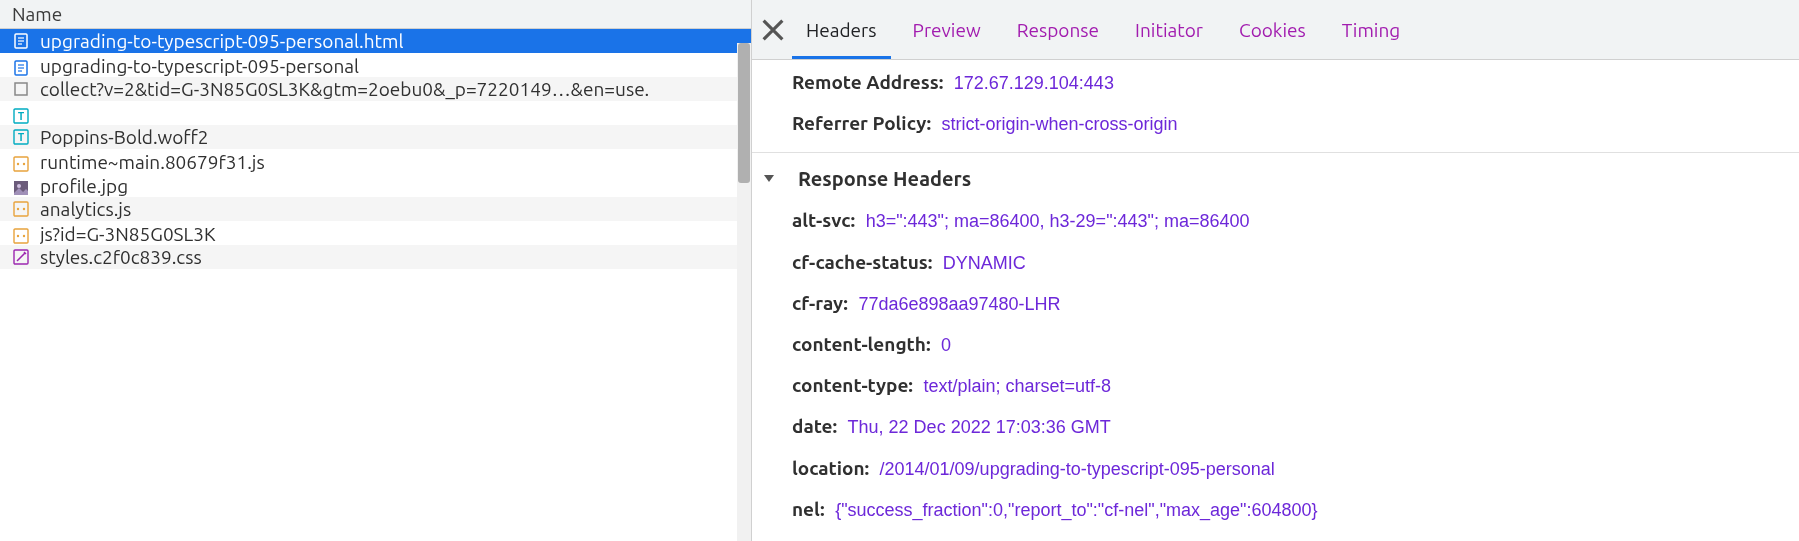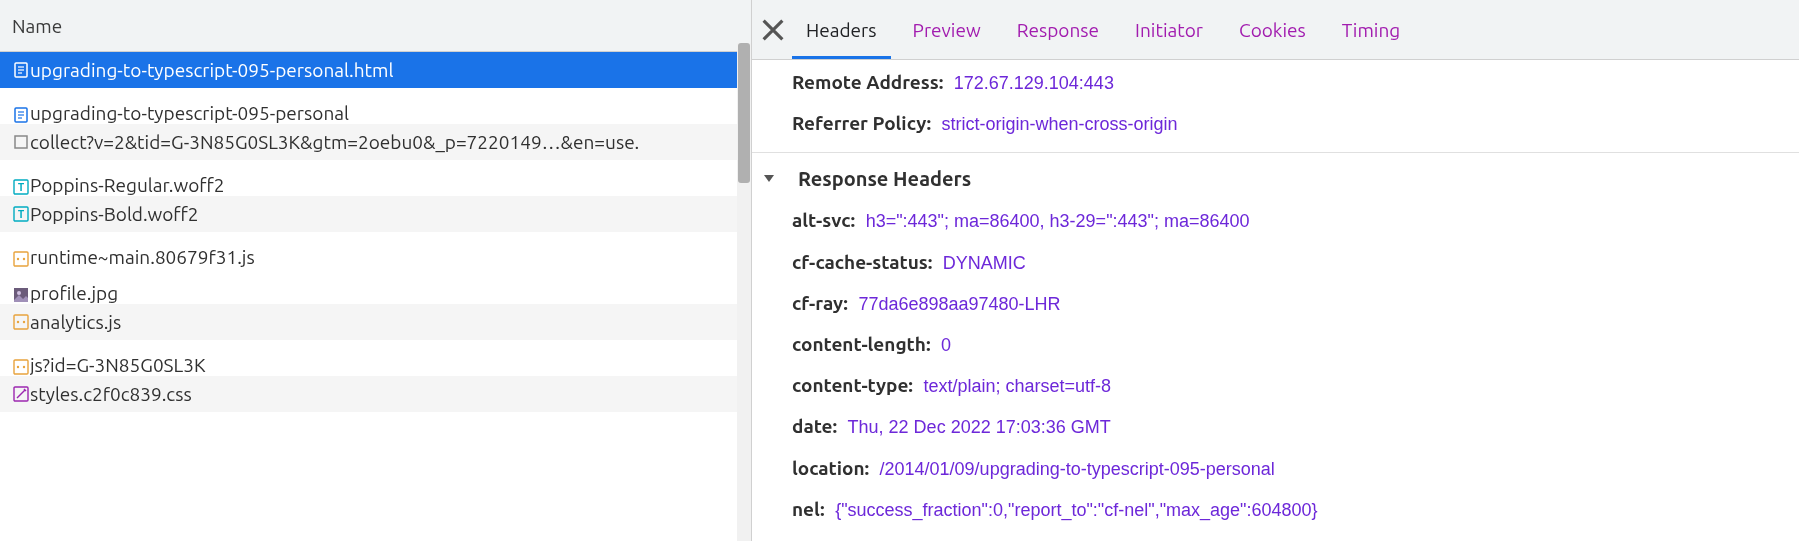--- a/index.html
+++ b/index.html
@@ -16,37 +16,38 @@
 .left-panel {
   width: 752px;
   border-right: 1px solid #d0d0d0;
   display: flex;
   flex-direction: column;
   position: relative;
 }
 .table-header {
   background: #f1f3f4;
   border-bottom: 1px solid #d0d0d0;
-  height: 52px;
+  height: 29px;
   display: flex;
   align-items: center;
   padding: 0 12px;
   font-size: 19px;
   color: #3b3b3b;
 }
 .request-list {
   flex: 1;
   overflow-y: auto;
   position: relative;
 }
 .request-row {
-  height: 36px;
+  height: 24px;
   display: flex;
   align-items: center;
   padding: 0 12px;
+  gap: 10px;
   white-space: nowrap;
   overflow: hidden;
   font-size: 19px;
 }
 .request-row.odd { background: #f5f5f5; }
 .request-row.even { background: #ffffff; align-items: flex-end; }
 .request-row.selected { background: #1a73e8; color: #fff; }
 .icon {
   width: 18px;
   height: 18px;
@@ -197,21 +198,20 @@
         </span>
         <span class="request-label">collect?v=2&amp;tid=G-3N85G0SL3K&amp;gtm=2oebu0&amp;_p=7220149…&amp;en=use.</span>
       </div>
       <div class="request-row even">
         <span class="icon">
           <svg viewBox="0 0 18 18">
             <rect x="2" y="2" width="14" height="14" rx="1" fill="none" stroke="#00acc1" stroke-width="1.4"></rect>
             <text x="9" y="13" text-anchor="middle" font-size="10" font-family="Arial" fill="#00acc1" font-weight="bold">T</text>
           </svg>
         </span>
-        <span class="request-label">Poppins-Regular.woff2</span>
       </div>
       <div class="request-row odd">
         <span class="icon">
           <svg viewBox="0 0 18 18">
             <rect x="2" y="2" width="14" height="14" rx="1" fill="none" stroke="#00acc1" stroke-width="1.4"></rect>
             <text x="9" y="13" text-anchor="middle" font-size="10" font-family="Arial" fill="#00acc1" font-weight="bold">T</text>
           </svg>
         </span>
         <span class="request-label">Poppins-Bold.woff2</span>
       </div>

